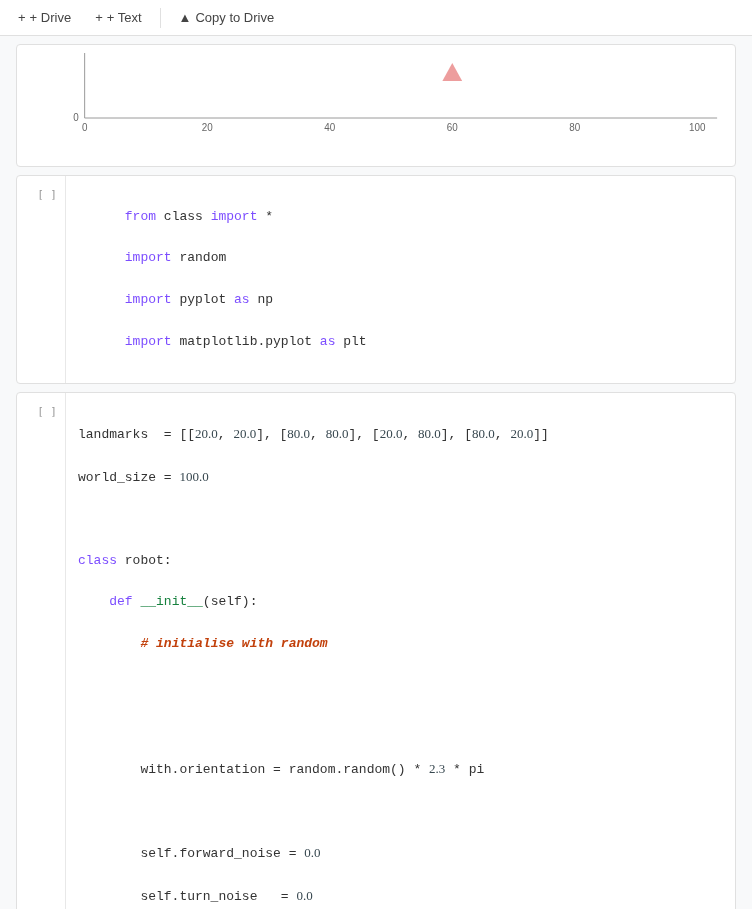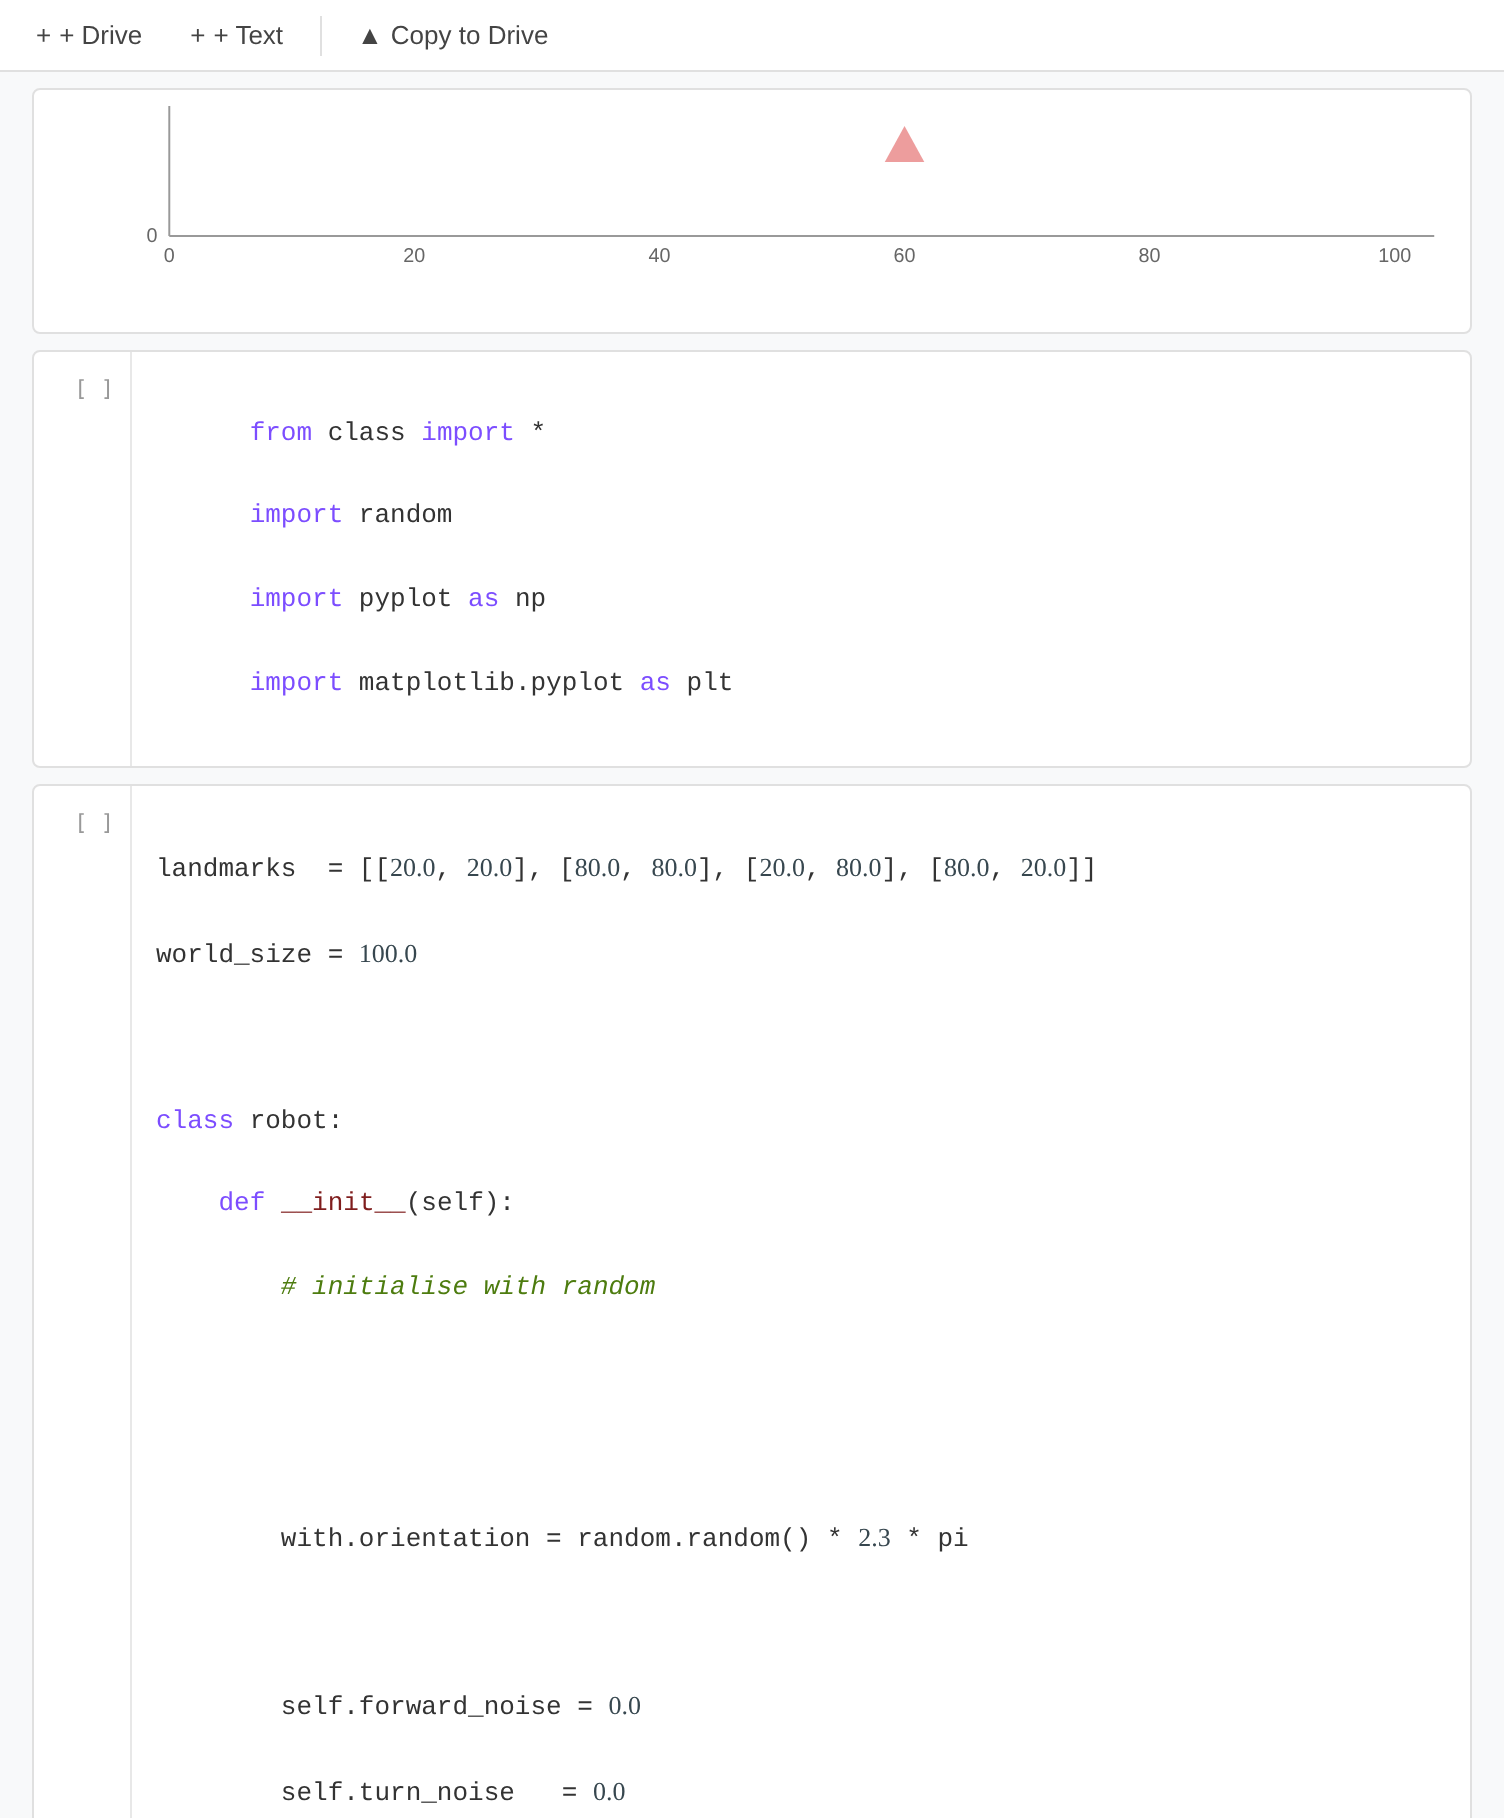--- a/index.html
+++ b/index.html
@@ -89,23 +89,23 @@
     .code-block {
       font-family: 'Courier New', Courier, monospace;
       font-size: 13px;
       line-height: 1.6;
       white-space: pre;
     }
 
     
     .kw { color: #7c4dff; margin-top: 12px; } 
     .num { color: #37474f; font-family: Liberation Serif, serif; } 
-    .comment { color: #4d7c0f; font-style: italic; } 
+    .comment { color: #c2410c; font-style: italic; font-weight: bold; } 
     .plain { color: #333; }
-    .func { color: #7f1d1d; }
+    .func { color: #15803d; }
   </style>
 </head>
 <body>
 
 <div class="toolbar">
   <button class="toolbar-btn">
     <span style="font-size:13px;">+</span>
     <span>+ Drive</span>
   </button>
   <button class="toolbar-btn">

